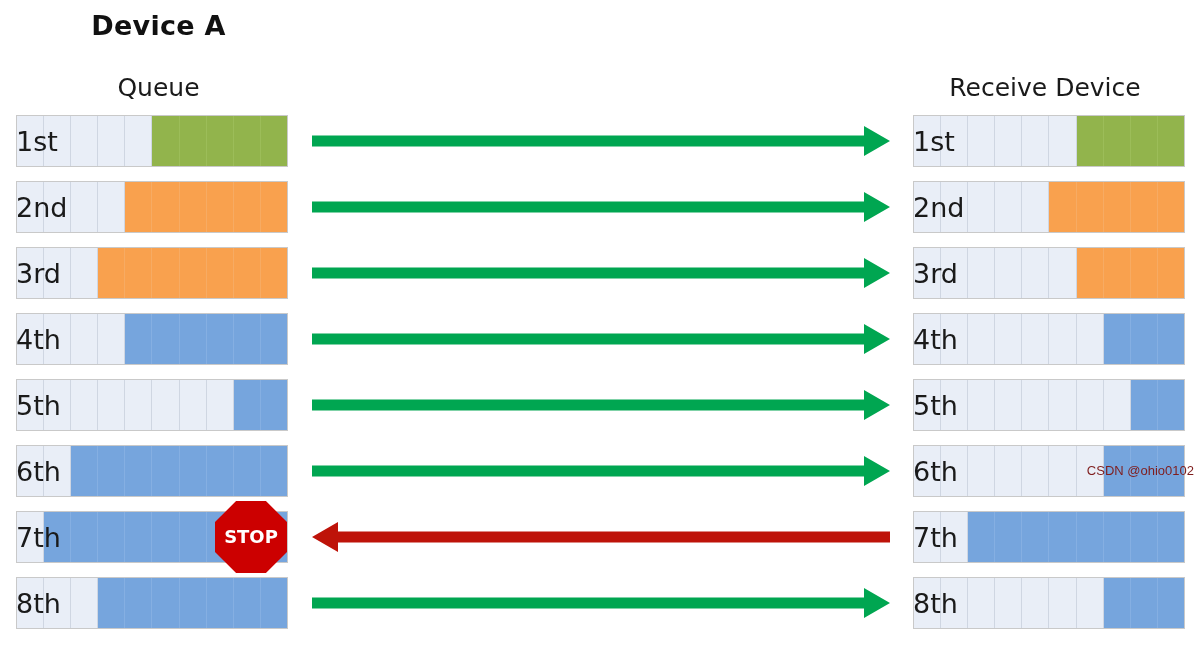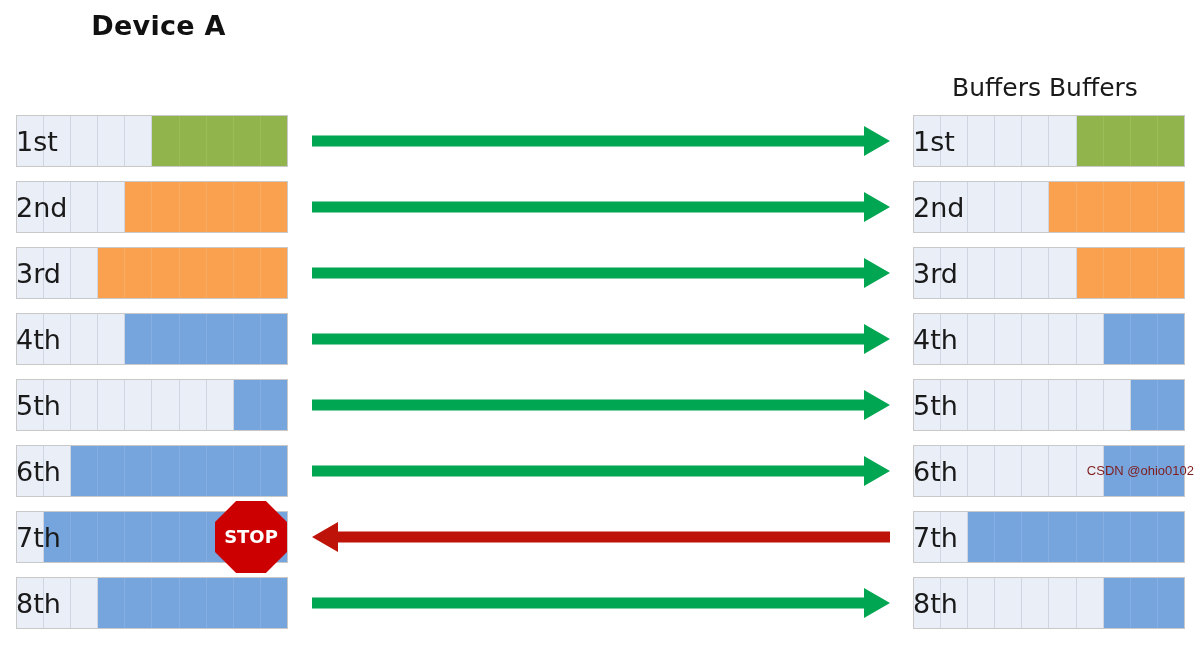--- a/index.html
+++ b/index.html
@@ -79,21 +79,22 @@
     white-space:nowrap;
   }
 </style>
 </head>
 <body>
 
 <div class="stage">
 
   <div class="dev-title" id="devA-title">Device A</div>
 
-  <div class="sub-title" id="rxbuf-label">Buffers Buffers</div>
+  <div class="sub-title" id="queue-label">Queue</div>
+  <div class="sub-title" id="rxbuf-label">Receive Device</div>
 
   <div id="left-rows">
       <div class="row-wrap" style="left: 16px; top: 115px; width: 272px; height: 52px;">
         <div class="row" style="left: 0px; top: 0px; width: 272px; height: 52px;">
           <div class="cell"></div>
           <div class="cell"></div>
           <div class="cell"></div>
           <div class="cell"></div>
           <div class="cell"></div>
           <div class="cell green"></div>

